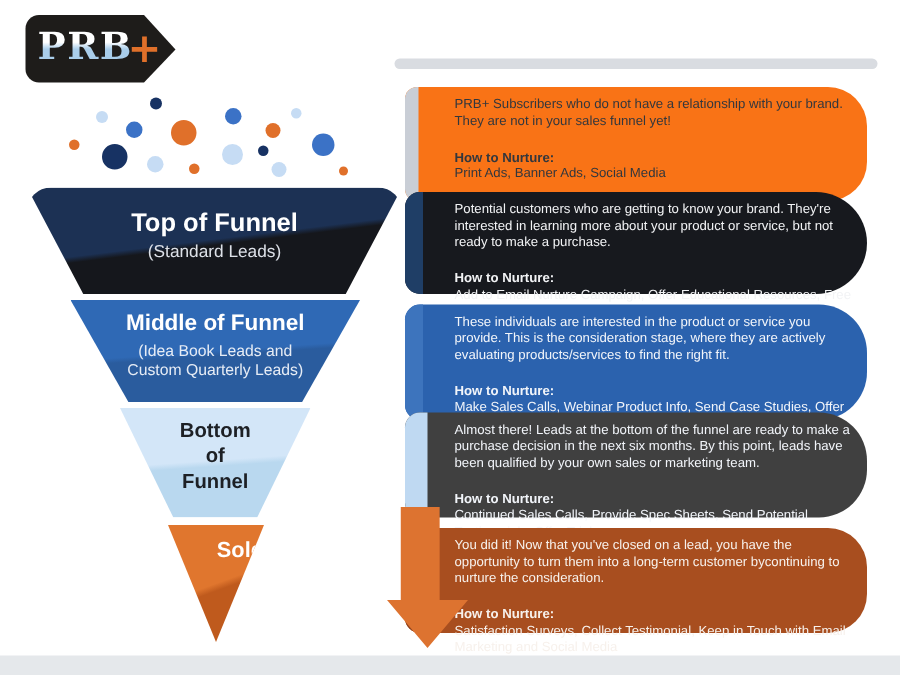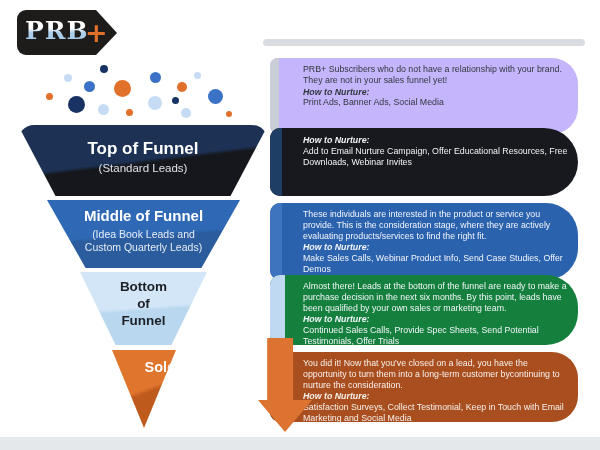--- a/index.html
+++ b/index.html
@@ -73,29 +73,29 @@
     text-align:right;
   }
   #flayer-sold .f-title{margin-top:9px;font-size:14.5px;font-weight:bold;}
   
   .stage{
     position:absolute;left:270px;width:308px;box-sizing:border-box;
     padding:6px 10px 4px 33px;font-size:8.8px;line-height:10.8px;
   }
   .stage .stripe{position:absolute;left:0;top:0;bottom:0;}
   .stage .desc{position:relative;}
-  .stage .nurture-label{position:relative;font-weight:bold;margin-top:1px;font-style:italic;}
+  .stage .nurture-label{position:relative;font-weight:bold;margin-top:14px;}
   .stage .nurture{position:relative;}
-  #stage-1{top:58px;height:76px;background:#c4b5fd;color:#33373d;border-radius:8px 26px 26px 8px;}
+  #stage-1{top:58px;height:76px;background:#f97316;color:#33373d;border-radius:8px 26px 26px 8px;}
   #stage-1 .stripe{width:9px;background:#c9ced6;border-radius:8px 0 0 8px;}
   #stage-2{top:128px;height:68px;background:#17191e;color:#f2f3f5;border-radius:10px 34px 34px 10px;}
   #stage-2 .stripe{width:12px;background:#1f3e66;border-radius:10px 0 0 10px;}
   #stage-3{top:203px;height:77px;background:#2b62ae;color:#f2f5fa;border-radius:10px 32px 32px 10px;}
   #stage-3 .stripe{width:12px;background:#3d74bd;border-radius:10px 0 0 10px;}
-  #stage-4{top:275px;height:70px;background:#15803d;color:#f2f5fa;border-radius:10px 32px 32px 10px;}
+  #stage-4{top:275px;height:70px;background:#404040;color:#f2f5fa;border-radius:10px 32px 32px 10px;}
   #stage-4 .stripe{width:15px;background:#bfd9f2;border-radius:10px 0 0 10px;}
   #stage-5{top:352px;height:70px;background:#a84e1f;color:#f7f1ec;border-radius:10px 26px 26px 10px;}
   #stage-5 .stripe{width:12px;background:#8f421c;border-radius:10px 0 0 10px;}
   
   #down-arrow{
     position:absolute;left:258px;top:338px;width:54px;height:94px;background:#dd7330;
     clip-path:polygon(17% 0,65% 0,65% 66%,100% 66%,50% 100%,0 66%,17% 66%);
     z-index:5;
   }
   
@@ -149,20 +149,21 @@
   </div>
 
   <div class="stage" id="stage-1">
     <div class="stripe"></div>
     <div class="desc">PRB+ Subscribers who do not have a relationship with your brand. They are not in your sales funnel yet!</div>
     <div class="nurture-label">How to Nurture:</div>
     <div class="nurture">Print Ads, Banner Ads, Social Media</div>
   </div>
   <div class="stage" id="stage-2">
     <div class="stripe"></div>
+    <div class="desc">Potential customers who are getting to know your brand. They're interested in learning more about your product or service, but not ready to make a purchase.</div>
     <div class="nurture-label">How to Nurture:</div>
     <div class="nurture">Add to Email Nurture Campaign, Offer Educational Resources, Free Downloads, Webinar Invites</div>
   </div>
   <div class="stage" id="stage-3">
     <div class="stripe"></div>
     <div class="desc">These individuals are interested in the product or service you provide. This is the consideration stage, where they are actively evaluating products/services to find the right fit.</div>
     <div class="nurture-label">How to Nurture:</div>
     <div class="nurture">Make Sales Calls, Webinar Product Info, Send Case Studies, Offer Demos</div>
   </div>
   <div class="stage" id="stage-4">

